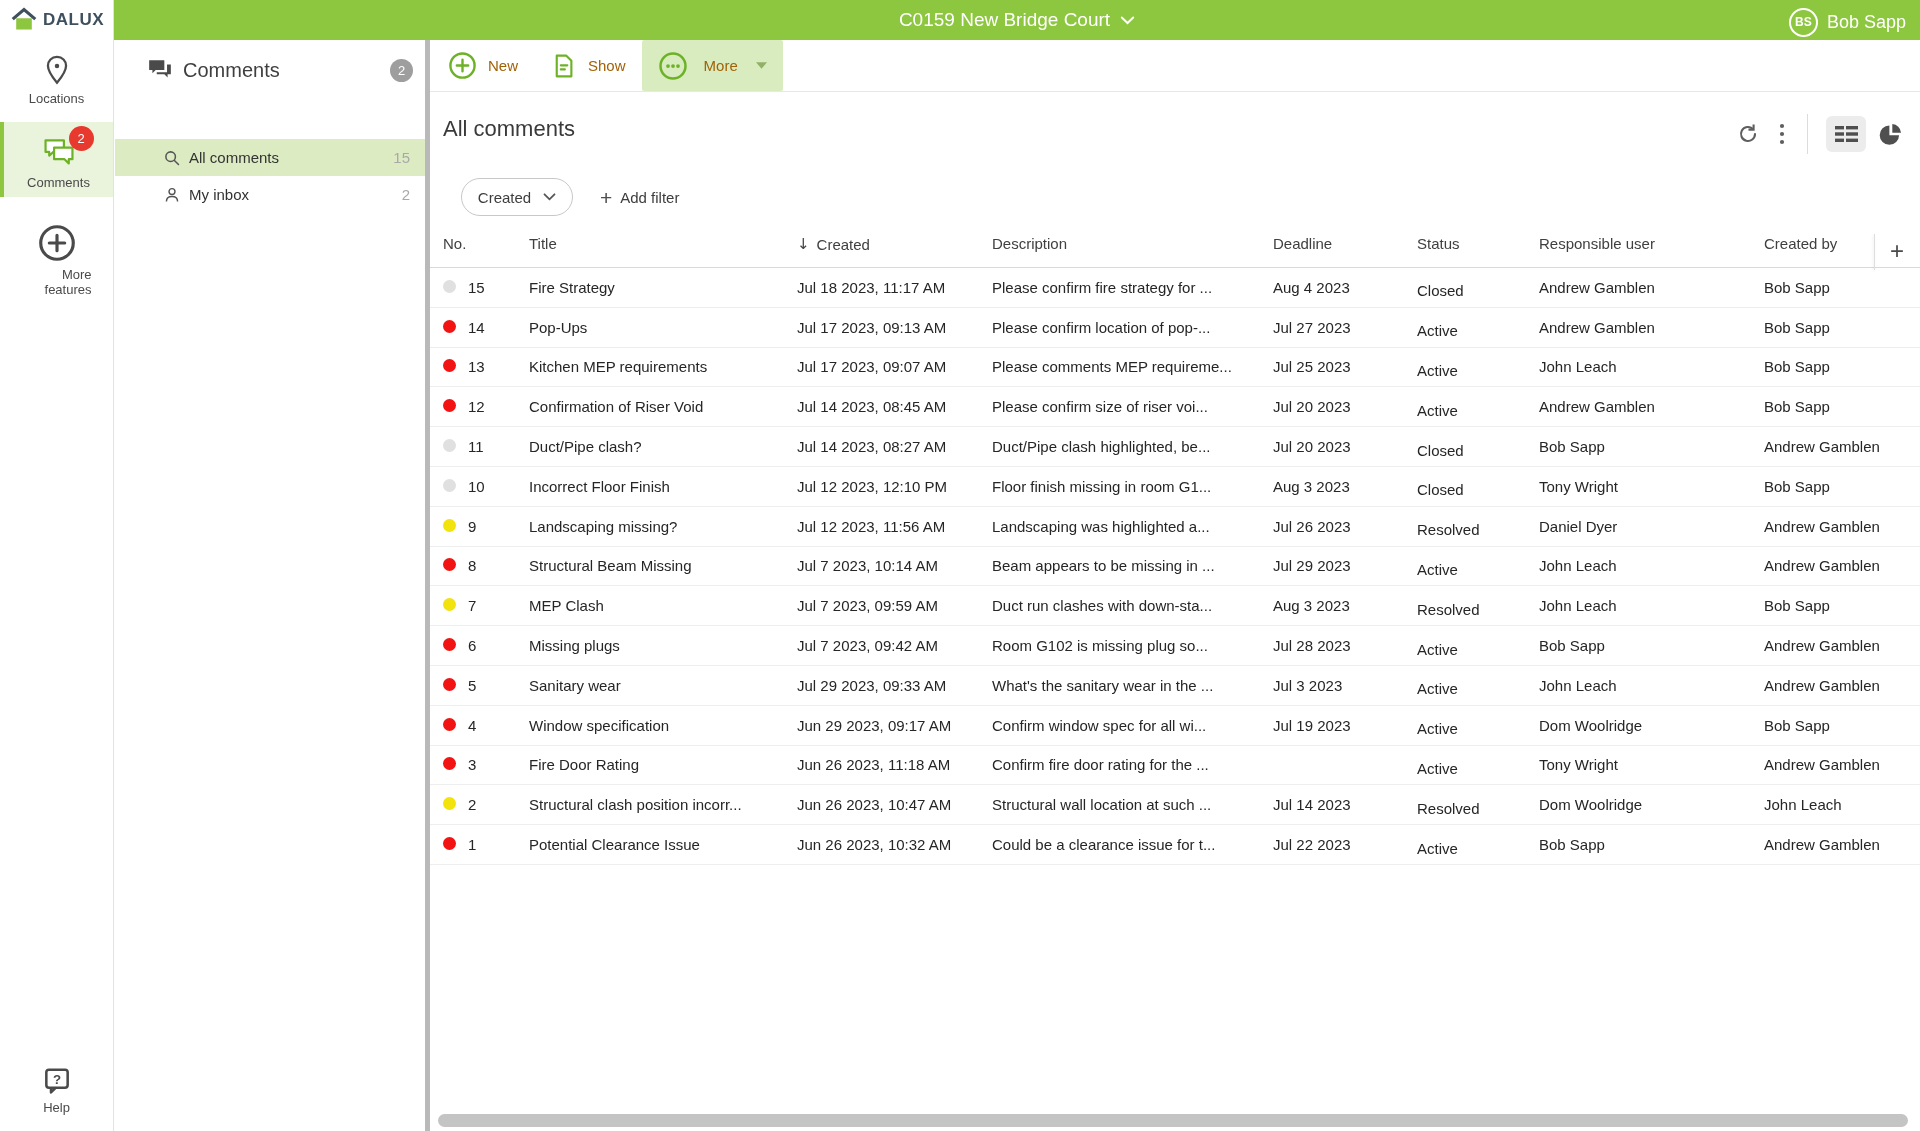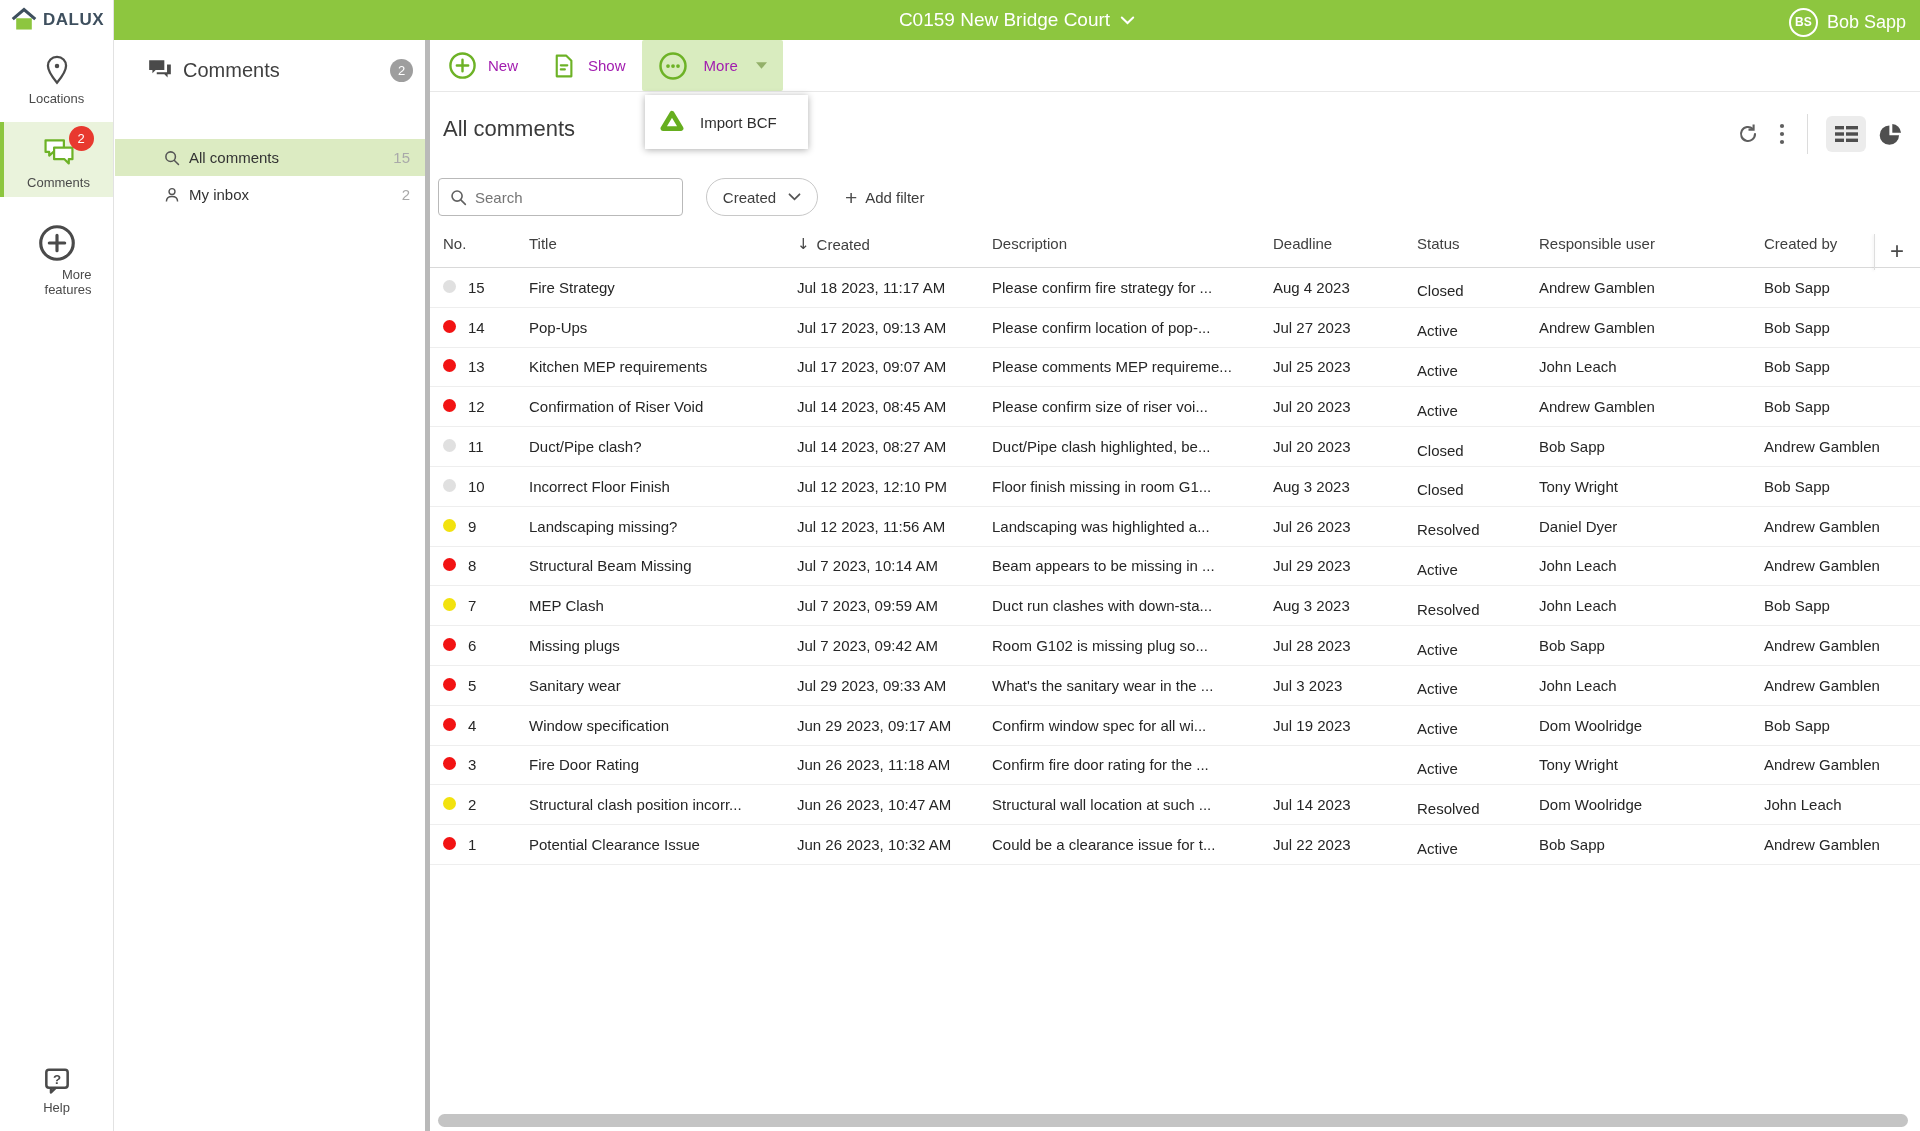--- a/index.html
+++ b/index.html
@@ -44,21 +44,21 @@
   .sp-item .cnt { margin-left:auto; color:#a9a9a9; }
   .sp-item-0 { top:99px; } .sp-item-1 { top:136px; }
 
   
   .vdivider { position:absolute; left:425px; top:40px; bottom:0; width:5px; background:#b9b9b9; }
 
   
   .main { position:absolute; left:430px; right:0; top:40px; bottom:0; background:#fff; }
   .toolbar { position:absolute; left:0; right:0; top:0; height:52px; display:flex;
     align-items:stretch; padding-left:2px; border-bottom:1px solid #e8e8e8; }
-  .tbtn { display:flex; align-items:center; gap:11px; font-size:15px; color:#a21caf;
+  .tbtn { display:flex; align-items:center; gap:11px; font-size:15px; color:#a16207;
     padding:0 16px; cursor:pointer; }
   .tbtn-more { background:#d9ecbf; border-radius:2px; gap:16px; }
   .caret { margin-left:2px; }
 
   .menu-popup { position:absolute; left:215px; top:55px; width:163px; height:54px; background:#fff;
     box-shadow:0 1px 7px rgba(0,0,0,.32); display:flex; align-items:center; gap:14px;
     padding-left:13px; z-index:20; font-size:15px; color:#2e2e2e; cursor:pointer; }
 
   .content-head { position:absolute; left:0; right:0; top:52px; height:70px; }
   .page-title { position:absolute; left:13px; top:24px; font-size:22px; color:#3a3a3a; }
@@ -227,26 +227,20 @@
             <circle cx="12" cy="12" r="1.5" fill="#6db226"></circle>
             <circle cx="16" cy="12" r="1.5" fill="#6db226"></circle>
         </svg>
         <span>More</span>
         <svg class="caret" width="11" height="7" viewBox="0 0 10 6">
             <path d="M0 0 L5 6 L10 0 Z" fill="#93b069"></path>
           </svg>
       </div>
     </div>
 
-    <div class="menu-popup">
-      <svg width="28" height="28" viewBox="0 0 32 32">
-        <path d="M16 6 L26.5 23.5 L5.5 23.5 Z" fill="none" stroke="#66ae1f" stroke-width="5.4" stroke-linejoin="round"></path>
-      </svg>
-      <span>Import BCF</span>
-    </div>
 
     <div class="content-head">
       <div class="page-title">All comments</div>
       <div class="head-icons">
         <span class="hicon" style="margin-right:19px;">
           <svg width="24" height="24" viewBox="0 0 24 24">
             <path d="M19 12 a7 7 0 1 1 -2.2 -5.1" fill="none" stroke="#5f5f5f" stroke-width="2.1" stroke-linecap="round"></path>
             <path d="M17.6 2.5 V7.6 H12.5" fill="none" stroke="#5f5f5f" stroke-width="2.1"></path>
           </svg>
         </span>
@@ -271,27 +265,20 @@
         <span class="viewbtn" style="margin-left:4px;">
           <svg width="27" height="27" viewBox="0 0 24 24">
             <path d="M11 4 a8.6 8.6 0 1 0 8.6 8.6 L11 12.6 Z" fill="#4f4f4f"></path>
             <path d="M13.6 2.6 a8.6 8.6 0 0 1 7.8 7.8 L13.6 10.4 Z" fill="#4f4f4f"></path>
           </svg>
         </span>
       </div>
     </div>
 
     <div class="filter-row">
-      <div class="search-box">
-        <svg width="19" height="19" viewBox="0 0 20 20">
-          <circle cx="8.5" cy="8.5" r="5.3" fill="none" stroke="#616161" stroke-width="1.7"></circle>
-          <line x1="12.7" y1="12.7" x2="17.2" y2="17.2" stroke="#616161" stroke-width="1.7" stroke-linecap="round"></line>
-        </svg>
-        <input type="text" placeholder="Search" style="">
-      </div>
       <div class="pill">
         <span>Created</span>
         <svg width="13" height="8" viewBox="0 0 13 8">
             <path d="M1.5 1.3 L6.5 6.3 L11.5 1.3" stroke="#555" stroke-width="1.8" fill="none" stroke-linecap="round"></path>
           </svg>
       </div>
       <div class="add-filter">
         <span class="plus-glyph">+</span>
         <span>Add filter</span>
       </div>

